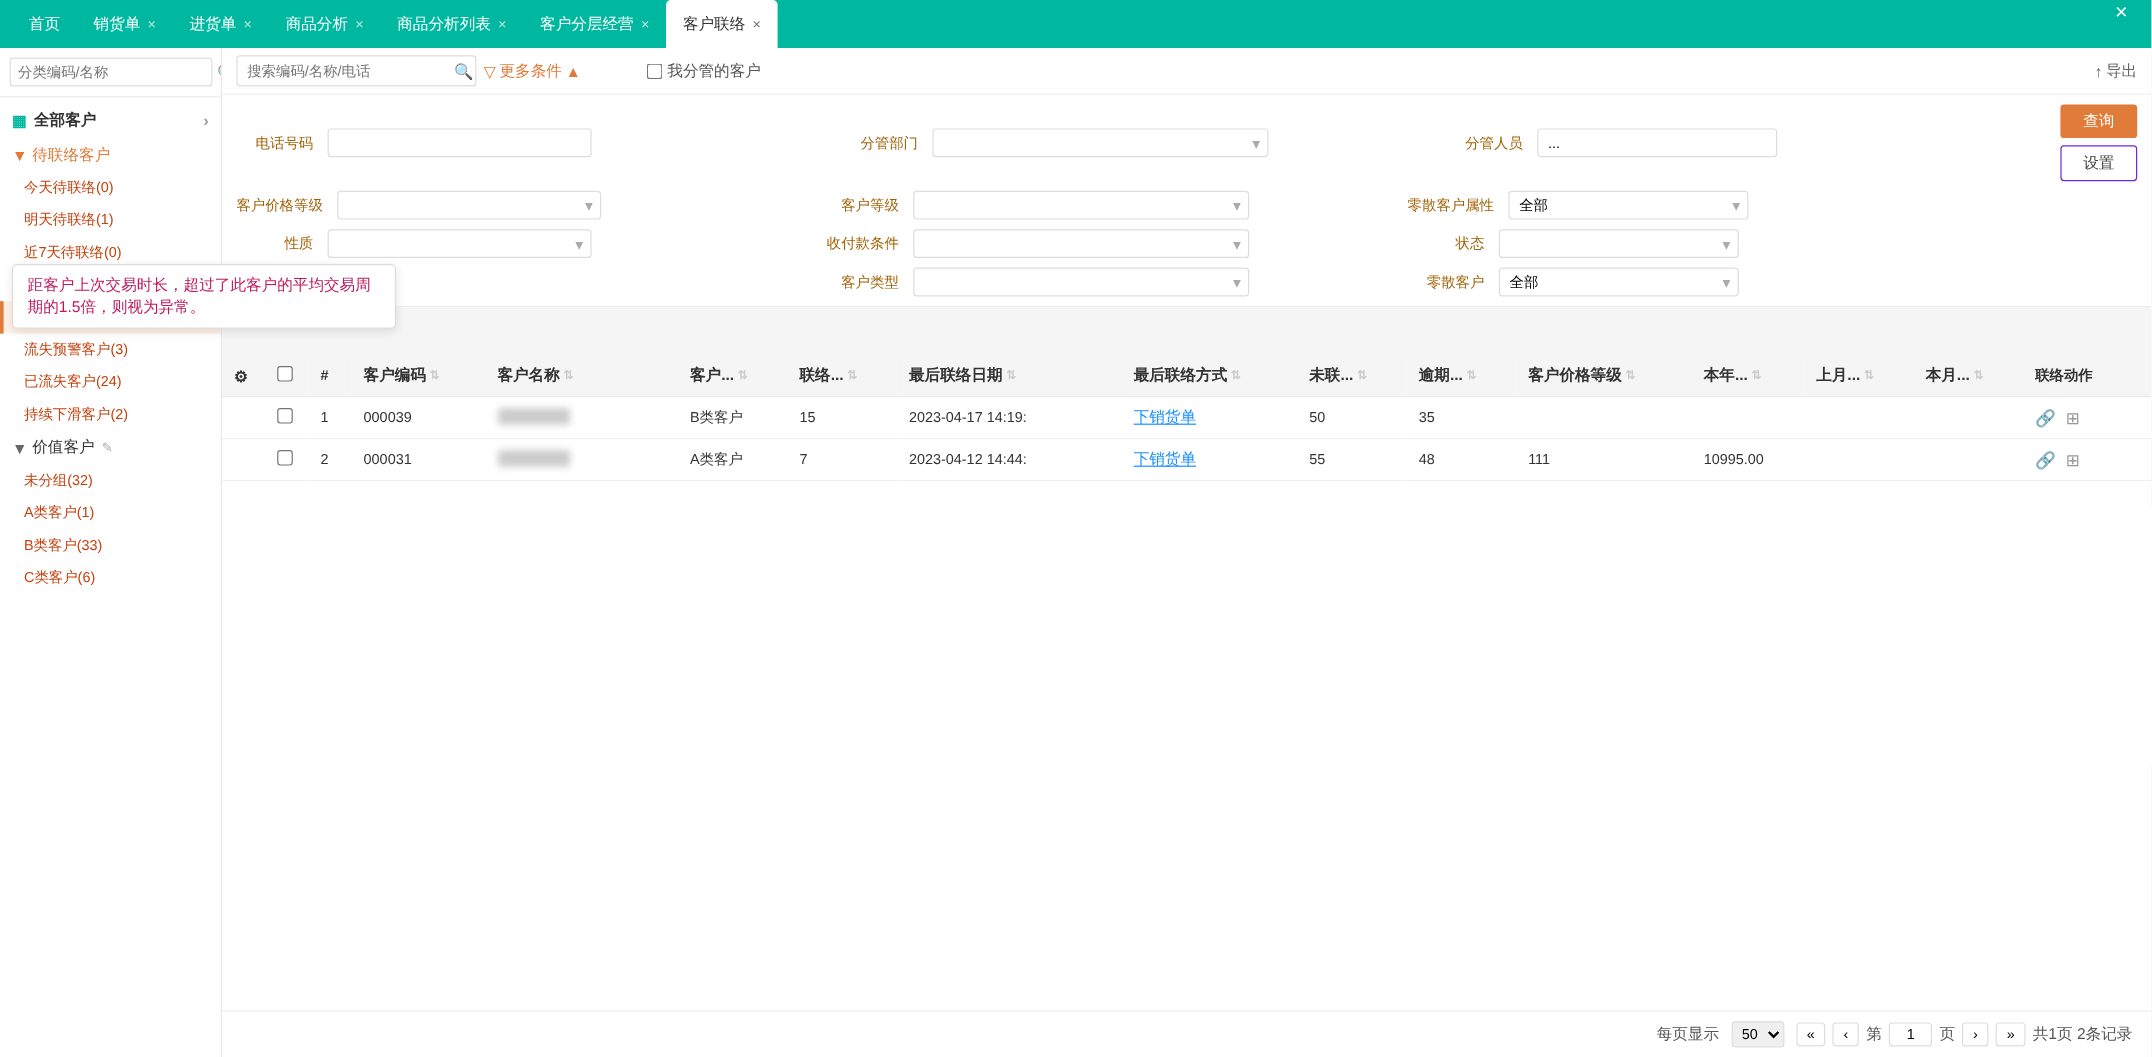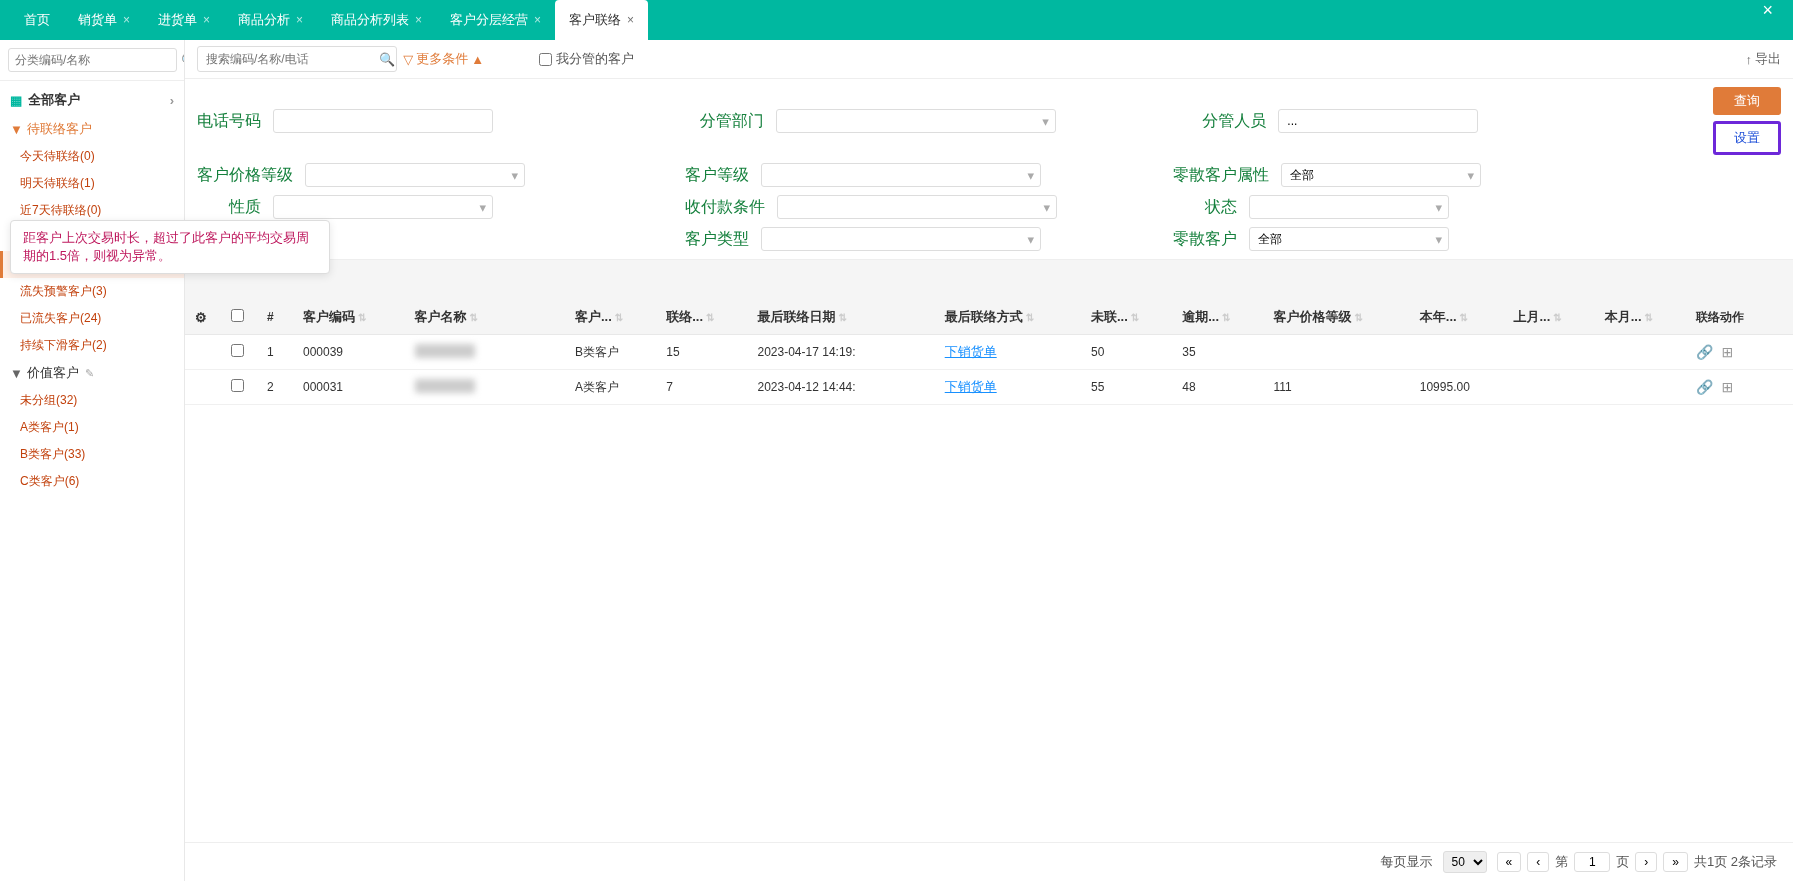--- a/index.html
+++ b/index.html
@@ -82,42 +82,42 @@
     .filter-more { color: #e07b39; cursor: pointer; display: flex; align-items: center; gap: 3px; font-size: 12px; }
     .filter-checkbox { display: flex; align-items: center; gap: 4px; font-size: 12px; color: #555; cursor: pointer; margin-left: 47px; }
     .filter-export { margin-left: auto; color: #666; cursor: pointer; display: flex; align-items: center; gap: 3px; font-size: 12px; }
 
     
     .filter-panel {
       background: white; border-bottom: 1px solid #eee;
       padding: 8px 12px;
     }
     .filter-row { display: flex; align-items: center; margin-bottom: 8px; gap: 8px; }
-    .filter-label { color: #15803d; font-size: 16px; white-space: nowrap; min-width: 70px; text-align: right; padding-right: 6px; }
+    .filter-label { color: #a16207; font-size: 12px; white-space: nowrap; min-width: 70px; text-align: right; padding-right: 6px; }
     .filter-input {
       border: 1px solid #ddd; border-radius: 3px; padding: 4px 8px;
       font-size: 12px; outline: none; min-width: 160px;
     }
     .filter-select-wrap {
       position: relative; display: inline-flex; align-items: center;
       border: 1px solid #ddd; border-radius: 3px; min-width: 200px;
       background: white;
     }
     .filter-select-wrap select {
       border: none; outline: none; padding: 4px 24px 4px 8px;
       font-size: 12px; background: transparent; width: 100%; appearance: none;
       cursor: pointer;
     }
     .filter-select-wrap .arrow { position: absolute; right: 6px; color: #aaa; pointer-events: none; }
     .filter-btn-query {
       background: #e07b39; color: white; border: none; border-radius: 3px;
       padding: 5px 18px; cursor: pointer; font-size: 13px;
     }
     .filter-btn-set {
-      background: white; color: #1d4ed8; border: 3px solid #6d28d9; border-radius: 3px;
+      background: white; color: #404040; border: 1px solid #6d28d9; border-radius: 3px;
       padding: 5px 18px; cursor: pointer; font-size: 13px;
     }
     .filter-actions { display: flex; flex-direction: column; gap: 6px; margin-left: 8px; }
     .filter-col { flex: 1; display: flex; align-items: center; gap: 6px; }
     .filter-ellipsis { color: #999; cursor: pointer; font-size: 16px; }
 
     
     .tooltip-box {
       position: absolute; top: 220px; left: 10px; z-index: 100;
       background: white; border: 1px solid #ddd; border-radius: 4px;

